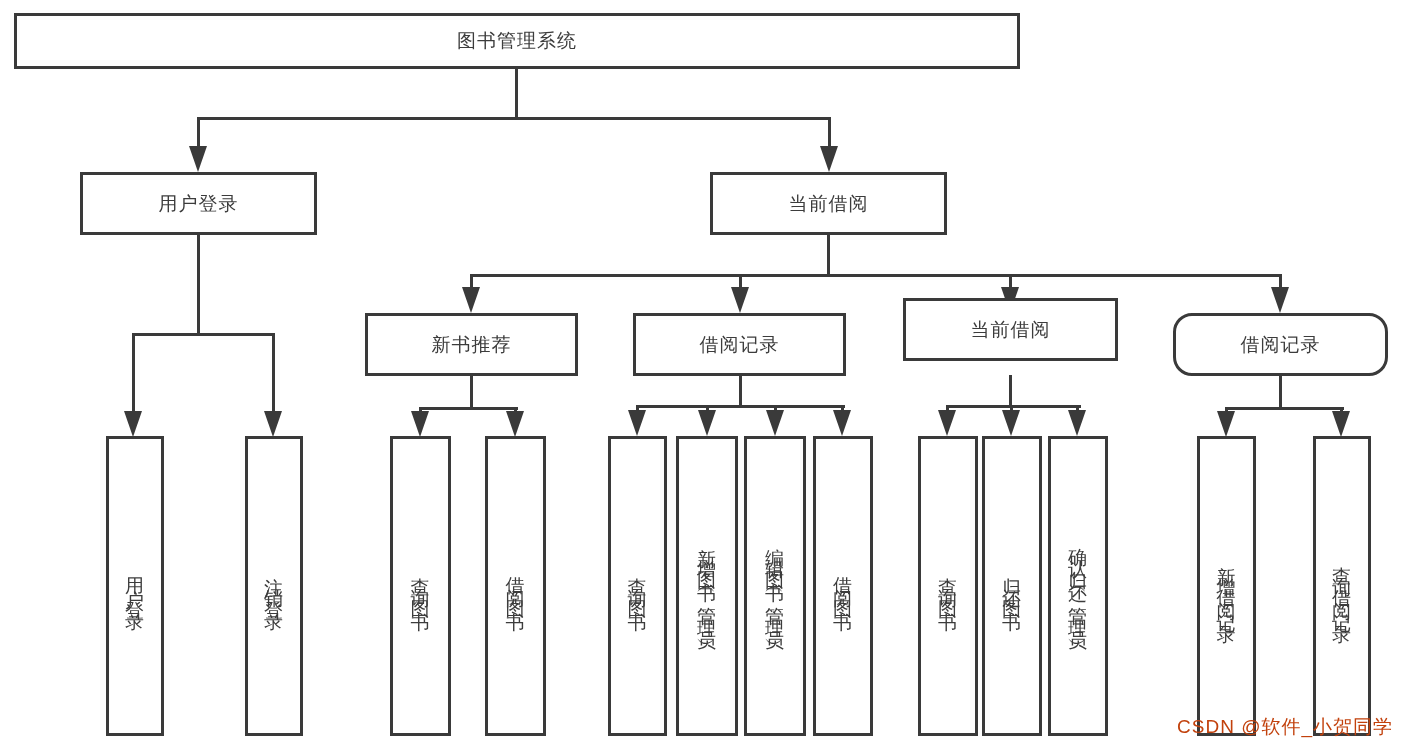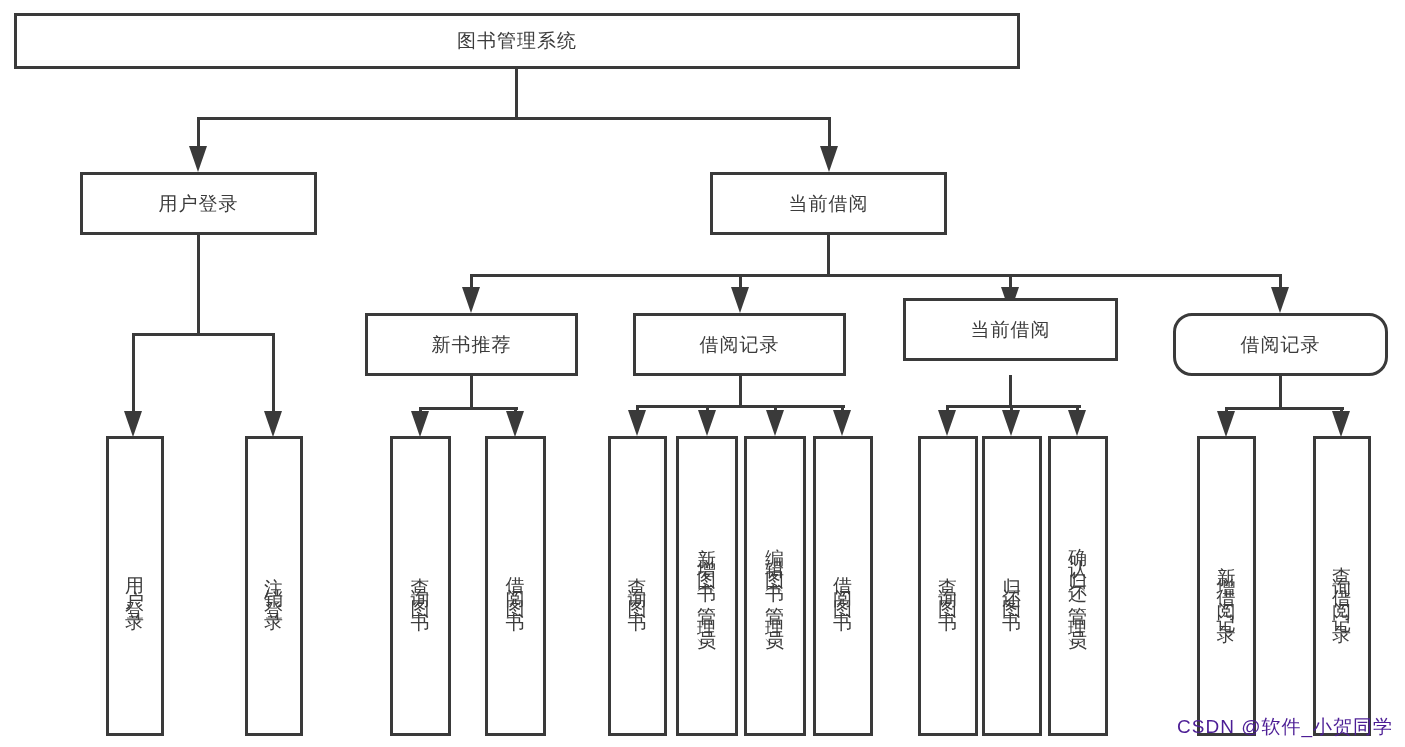--- a/index.html
+++ b/index.html
@@ -38,21 +38,21 @@
     width:0;height:0;
     border-left:9px solid transparent;
     border-right:9px solid transparent;
     border-top:26px solid #3a3a3a;
   }
   .watermark{
     position:absolute;
     top:714px;
     right:12px;
     font-size:19px;
-    color:#4c1d95;
+    color:#c2410c;
     letter-spacing:1px;
     white-space:nowrap;
   }
 </style>
 </head>
 <body>
 
 <div id="canvas">
 
   <div class="box" style="left:14px;top:13px;width:1006px;height:56px;">

